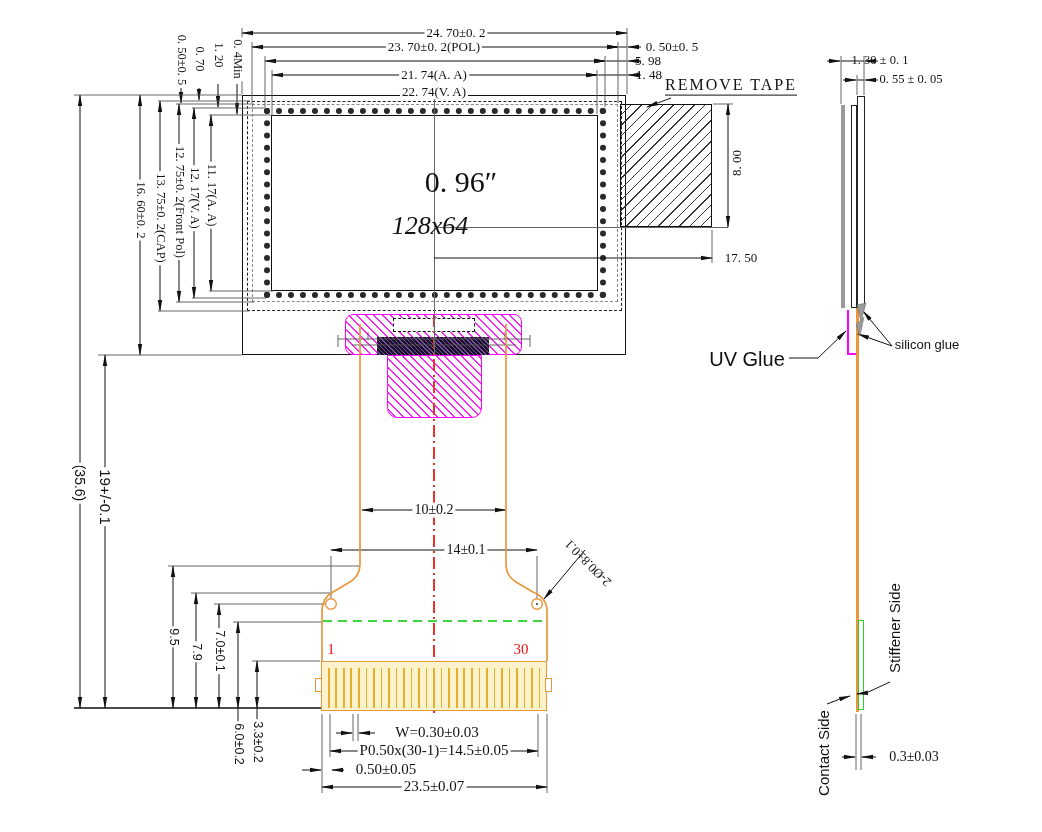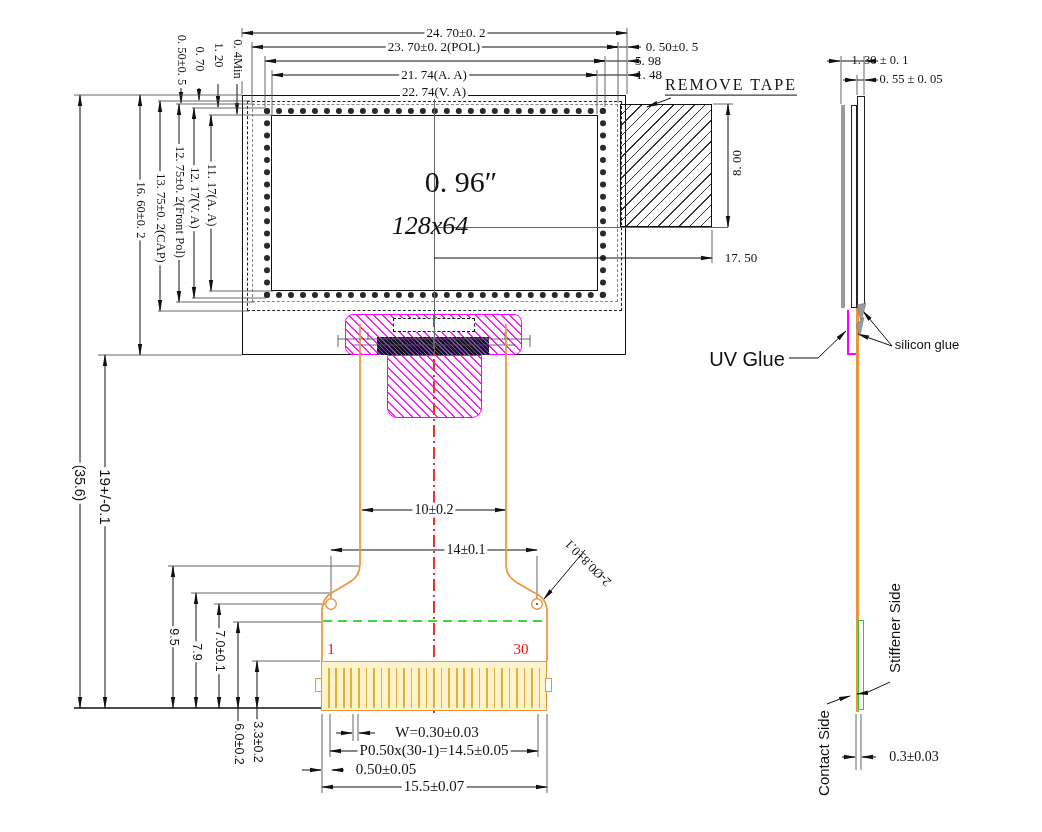--- a/index.html
+++ b/index.html
@@ -269,21 +269,21 @@
   <div class="lbl r90 sans s12" style="left:257px;top:742px;">3.3±0.2</div>
 
   <div class="lbl s14" style="left:434px;top:510px;">10±0.2</div>
   <div class="lbl s14" style="left:434px;top:550px;margin-left:32px;">14±0.1</div>
   <div class="lbl r225 nobg" style="left:588px;top:563px;">2-Ø0.8±0.1</div>
   <div class="lbl nobg red s15" style="left:331px;top:650px;">1</div>
   <div class="lbl nobg red s15" style="left:521px;top:650px;">30</div>
   <div class="lbl s15" style="left:437px;top:733px;">W=0.30±0.03</div>
   <div class="lbl s15" style="left:434px;top:751px;">P0.50x(30-1)=14.5±0.05</div>
   <div class="lbl s15" style="left:386px;top:770px;">0.50±0.05</div>
-  <div class="lbl s15" style="left:434px;top:787px;">15.5±0.07</div>
+  <div class="lbl s15" style="left:434px;top:787px;">23.5±0.07</div>
 
   <div class="lbl nobg s12" style="left:880px;top:61px;text-align:right;">1. 30 ± 0. 1</div>
   <div class="lbl nobg s12" style="left:911px;top:80px;">0. 55 ± 0. 05</div>
   <div class="lbl nobg sans s20" style="left:747px;top:359px;">UV Glue</div>
   <div class="lbl nobg sans" style="left:927px;top:345px;">silicon glue</div>
   <div class="lbl r270 nobg sans s15" style="left:895px;top:628px;">Stiffener Side</div>
   <div class="lbl r270 nobg sans s15" style="left:824px;top:753px;">Contact Side</div>
   <div class="lbl nobg s14" style="left:914px;top:757px;">0.3±0.03</div>
 
 </div>

